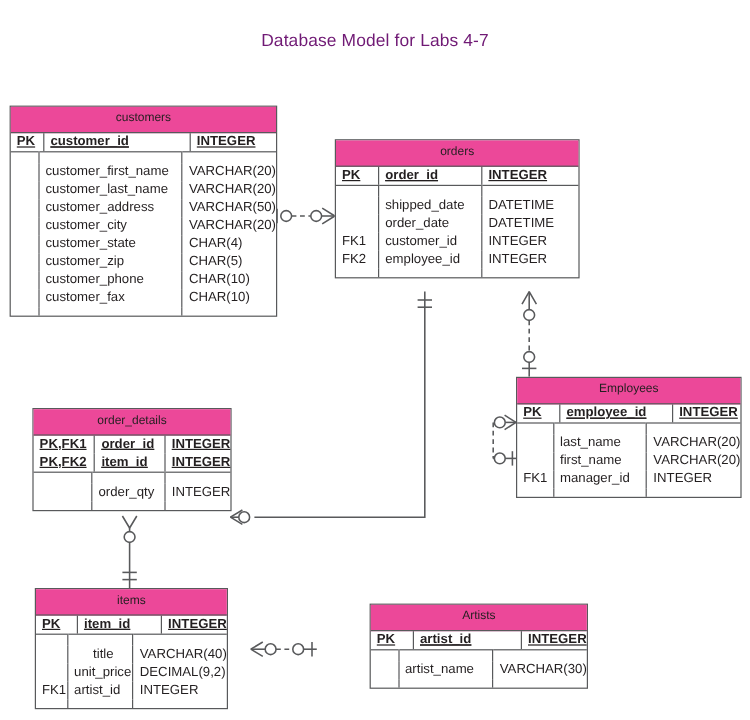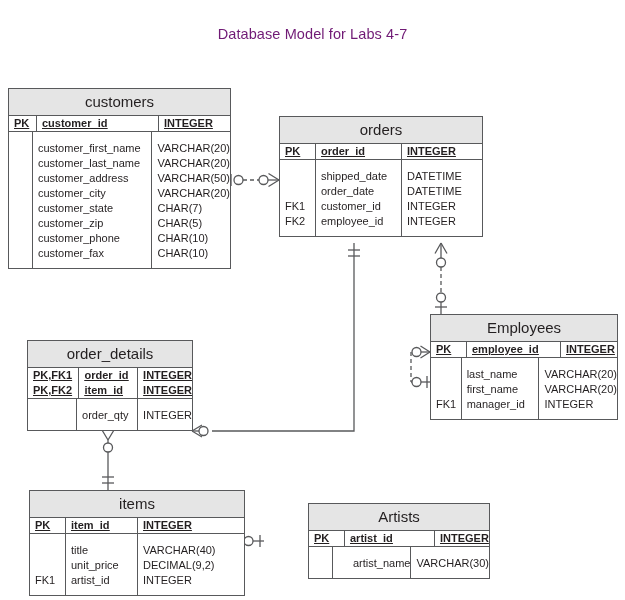--- a/index.html
+++ b/index.html
@@ -32,24 +32,24 @@
     letter-spacing: 0.1px;
   }
   .entity {
     position: absolute;
     border: 1.3px solid #58595b;
     background: #ffffff;
     box-sizing: border-box;
     z-index: 5;
   }
   .ent-header {
-    background: #e5e5e5;
+    background: #ec4899;
     border-bottom: 1.3px solid #58595b;
     text-align: center;
-    font-size: 15px;
+    font-size: 10px;
     line-height: 1;
     padding: 5px 0 6px 0;
     color: #231f20;
   }
   .ent-section {
     display: table;
     width: 100%;
     border-collapse: collapse;
   }
   .ent-section + .ent-section {
@@ -202,21 +202,21 @@
         <div class="cell">VARCHAR(50)</div>
       </div>
       <div class="row">
         <div class="cell c-key"></div>
         <div class="cell c-name">customer_city</div>
         <div class="cell">VARCHAR(20)</div>
       </div>
       <div class="row">
         <div class="cell c-key"></div>
         <div class="cell c-name">customer_state</div>
-        <div class="cell">CHAR(7)</div>
+        <div class="cell">CHAR(4)</div>
       </div>
       <div class="row">
         <div class="cell c-key"></div>
         <div class="cell c-name">customer_zip</div>
         <div class="cell">CHAR(5)</div>
       </div>
       <div class="row">
         <div class="cell c-key"></div>
         <div class="cell c-name">customer_phone</div>
         <div class="cell">CHAR(10)</div>
@@ -341,38 +341,38 @@
         <div class="cell">INTEGER</div>
       </div>
       <div class="row">
           <div class="cell c-key pad-bot"></div>
           <div class="cell c-name pad-bot"></div>
           <div class="cell pad-bot"></div>
         </div>
     </div>
   </div>
 
-  <div class="entity" style="left:29px; top:490px; width:216px;">
+  <div class="entity" style="left:29px; top:490px; width:161px;">
     <div class="ent-header">items</div>
     <div class="ent-section pk-sec">
       <div class="row">
         <div class="cell c-key" style="width:30px;">PK</div>
         <div class="cell c-name" style="width:66px;"><span>item_id</span></div>
         <div class="cell">INTEGER</div>
       </div>
     </div>
     <div class="ent-section">
       <div class="row">
           <div class="cell c-key pad-top"></div>
           <div class="cell c-name pad-top"></div>
           <div class="cell pad-top"></div>
         </div>
       <div class="row">
         <div class="cell c-key" style="width:30px;"></div>
-        <div class="cell c-name" style="width:66px;">title</div>
+        <div class="cell c-name" style="width:66px;text-align:center;">title</div>
         <div class="cell">VARCHAR(40)</div>
       </div>
       <div class="row">
         <div class="cell c-key"></div>
         <div class="cell c-name">unit_price</div>
         <div class="cell">DECIMAL(9,2)</div>
       </div>
       <div class="row">
         <div class="cell c-key">FK1</div>
         <div class="cell c-name">artist_id</div>
@@ -396,21 +396,21 @@
       </div>
     </div>
     <div class="ent-section">
       <div class="row">
           <div class="cell c-key pad-top"></div>
           <div class="cell c-name pad-top"></div>
           <div class="cell pad-top"></div>
         </div>
       <div class="row">
         <div class="cell c-key" style="width:30px;"></div>
-        <div class="cell c-name" style="width:84px;text-align:right;">artist_name</div>
+        <div class="cell c-name" style="width:84px;">artist_name</div>
         <div class="cell">VARCHAR(30)</div>
       </div>
       <div class="row">
           <div class="cell c-key pad-bot"></div>
           <div class="cell c-name pad-bot"></div>
           <div class="cell pad-bot"></div>
         </div>
     </div>
   </div>
 

